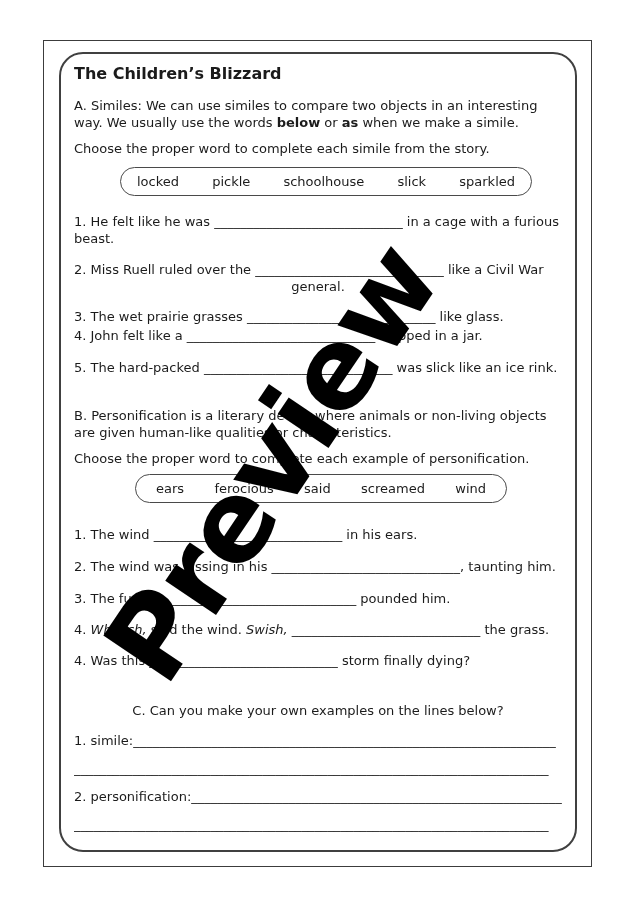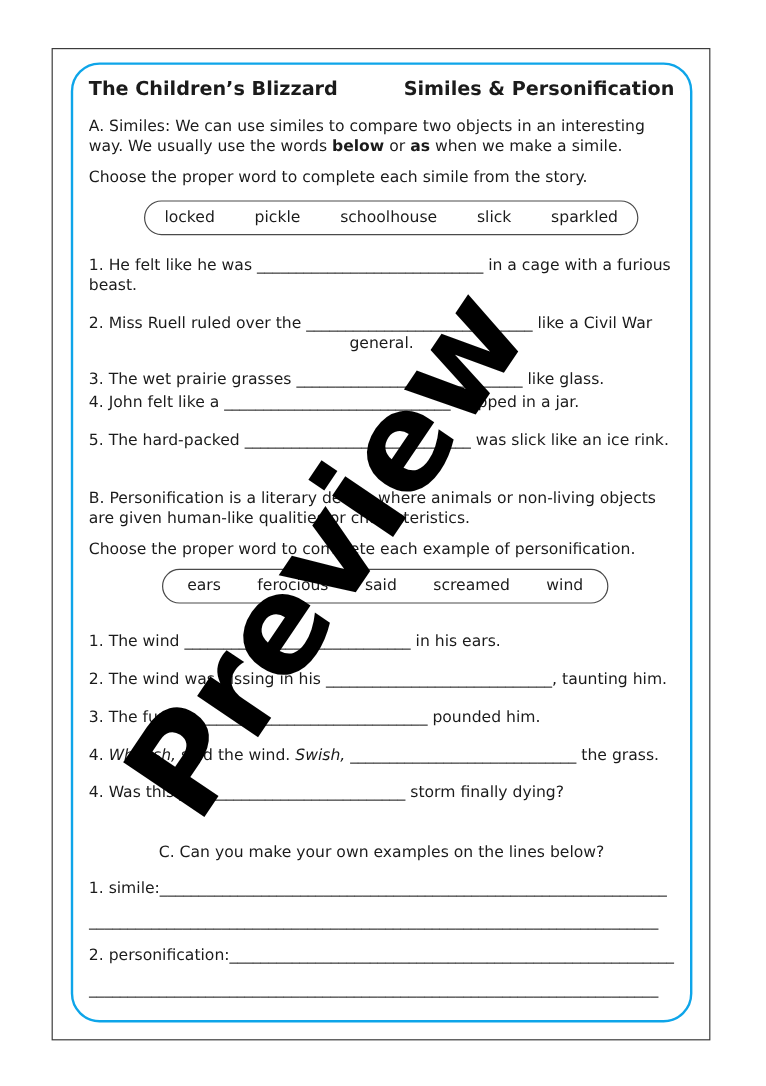--- a/index.html
+++ b/index.html
@@ -7,21 +7,21 @@
     width:638px;height:905px;position:relative;background:#ffffff;
     font-family:"DejaVu Sans","Liberation Sans",sans-serif;
     color:#1b1b1b;overflow:hidden;
   }
   .outer-border{
     position:absolute;left:43px;top:40px;width:547px;height:825px;
     border:1px solid #3c3c3c;background:#ffffff;
   }
   .sheet{
     position:absolute;left:59px;top:52px;width:518px;height:800px;
-    box-sizing:border-box;border:2px solid #0ea5e9;border-radius:24px;
+    box-sizing:border-box;border:2px solid #404040;border-radius:24px;
     padding:10px 13px 0 13px;background:#ffffff;
   }
   .titlebar{
     display:flex;justify-content:space-between;align-items:baseline;
     font-size:16px;font-weight:bold;line-height:20px;margin-bottom:13px;
   }
   .line{font-size:13px;line-height:17px;white-space:nowrap;overflow:hidden;}
   .b{font-weight:bold;}
   .i{font-style:italic;}
   .pill{
@@ -43,21 +43,20 @@
 </style>
 </head>
 <body>
 
 <div class="outer-border"></div>
 
 <div class="sheet">
 
   <div class="titlebar">
     <span>The Children’s Blizzard</span>
-    <span>Similes &amp; Personification</span>
   </div>
 
   <div class="line">A. Similes: We can use similes to compare two objects in an interesting</div>
   <div class="line mb9"><span>way. We usually use the words </span><span class="b">below</span><span> or </span><span class="b">as</span><span> when we make a simile.</span></div>
 
   <div class="line mb10">Choose the proper word to complete each simile from the story.</div>
 
   <div class="pill pill-a">
     <span>locked</span>
     <span>pickle</span>

